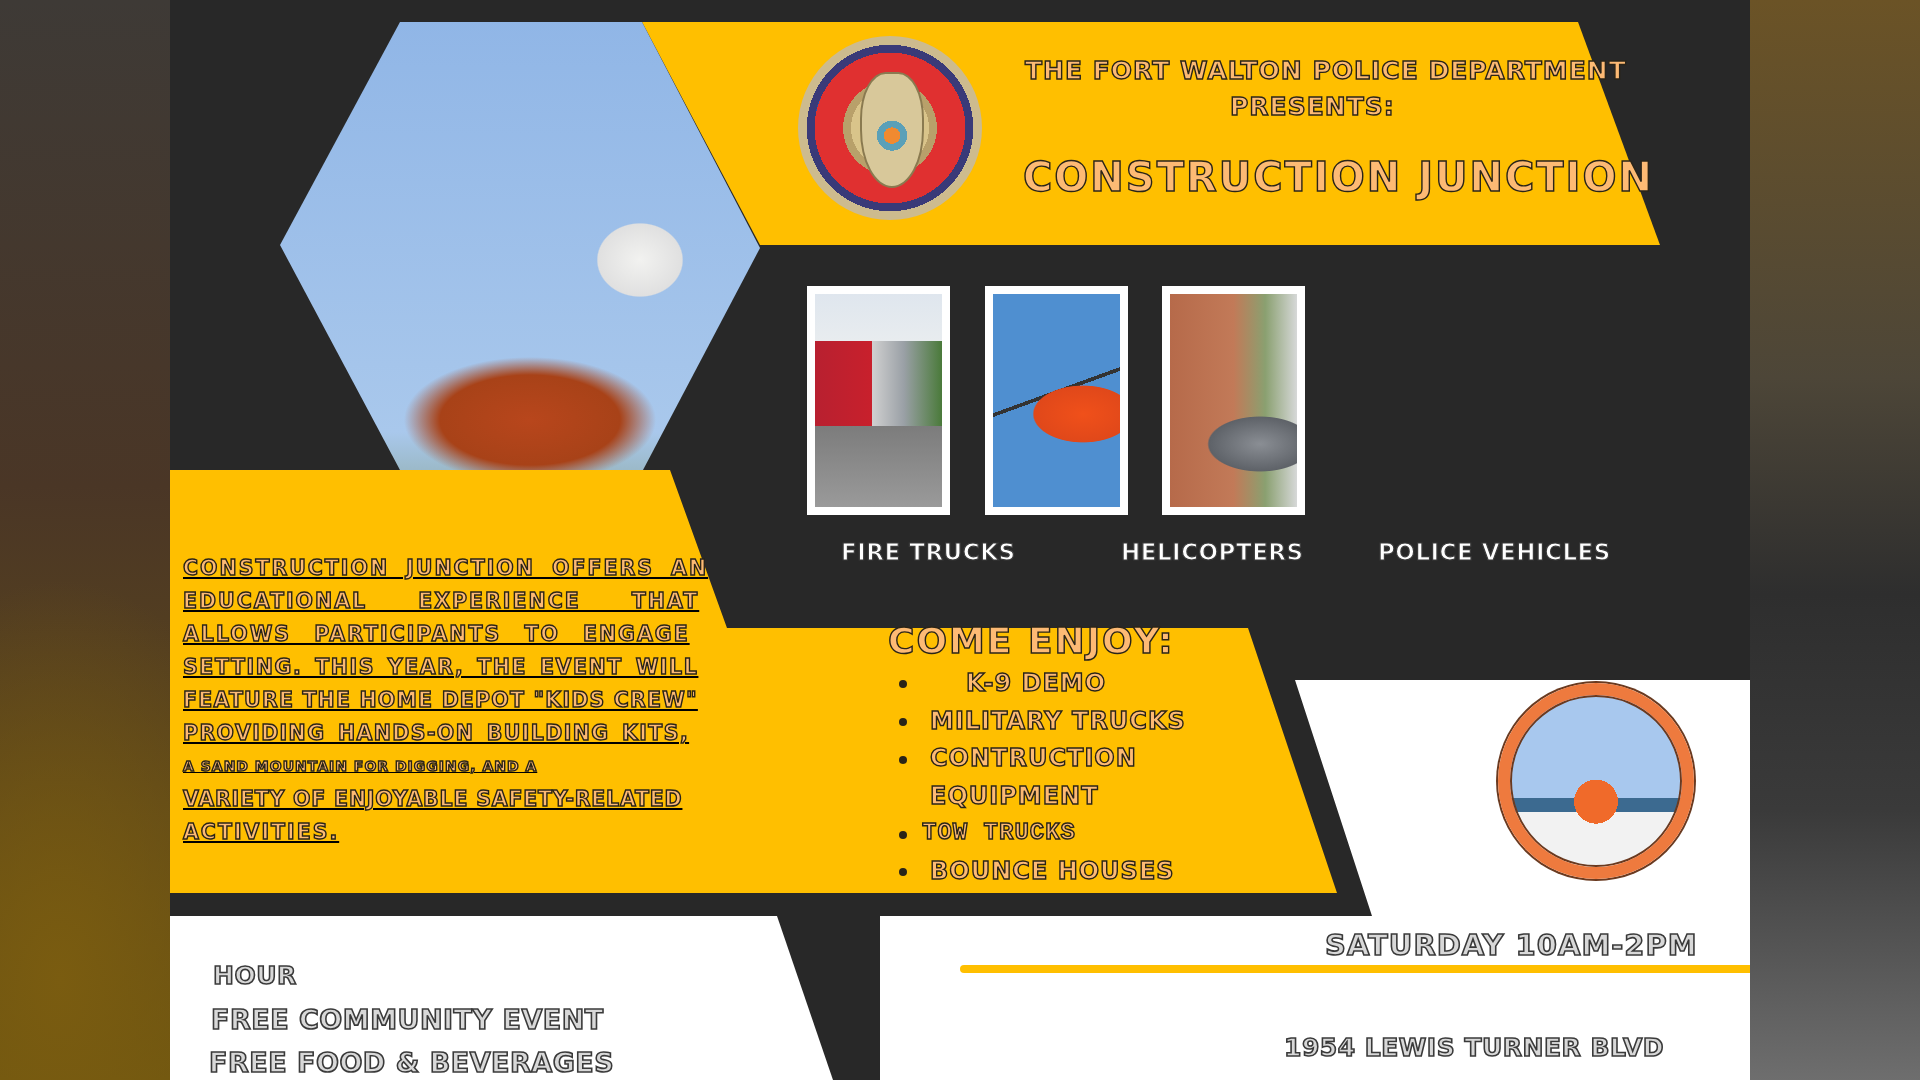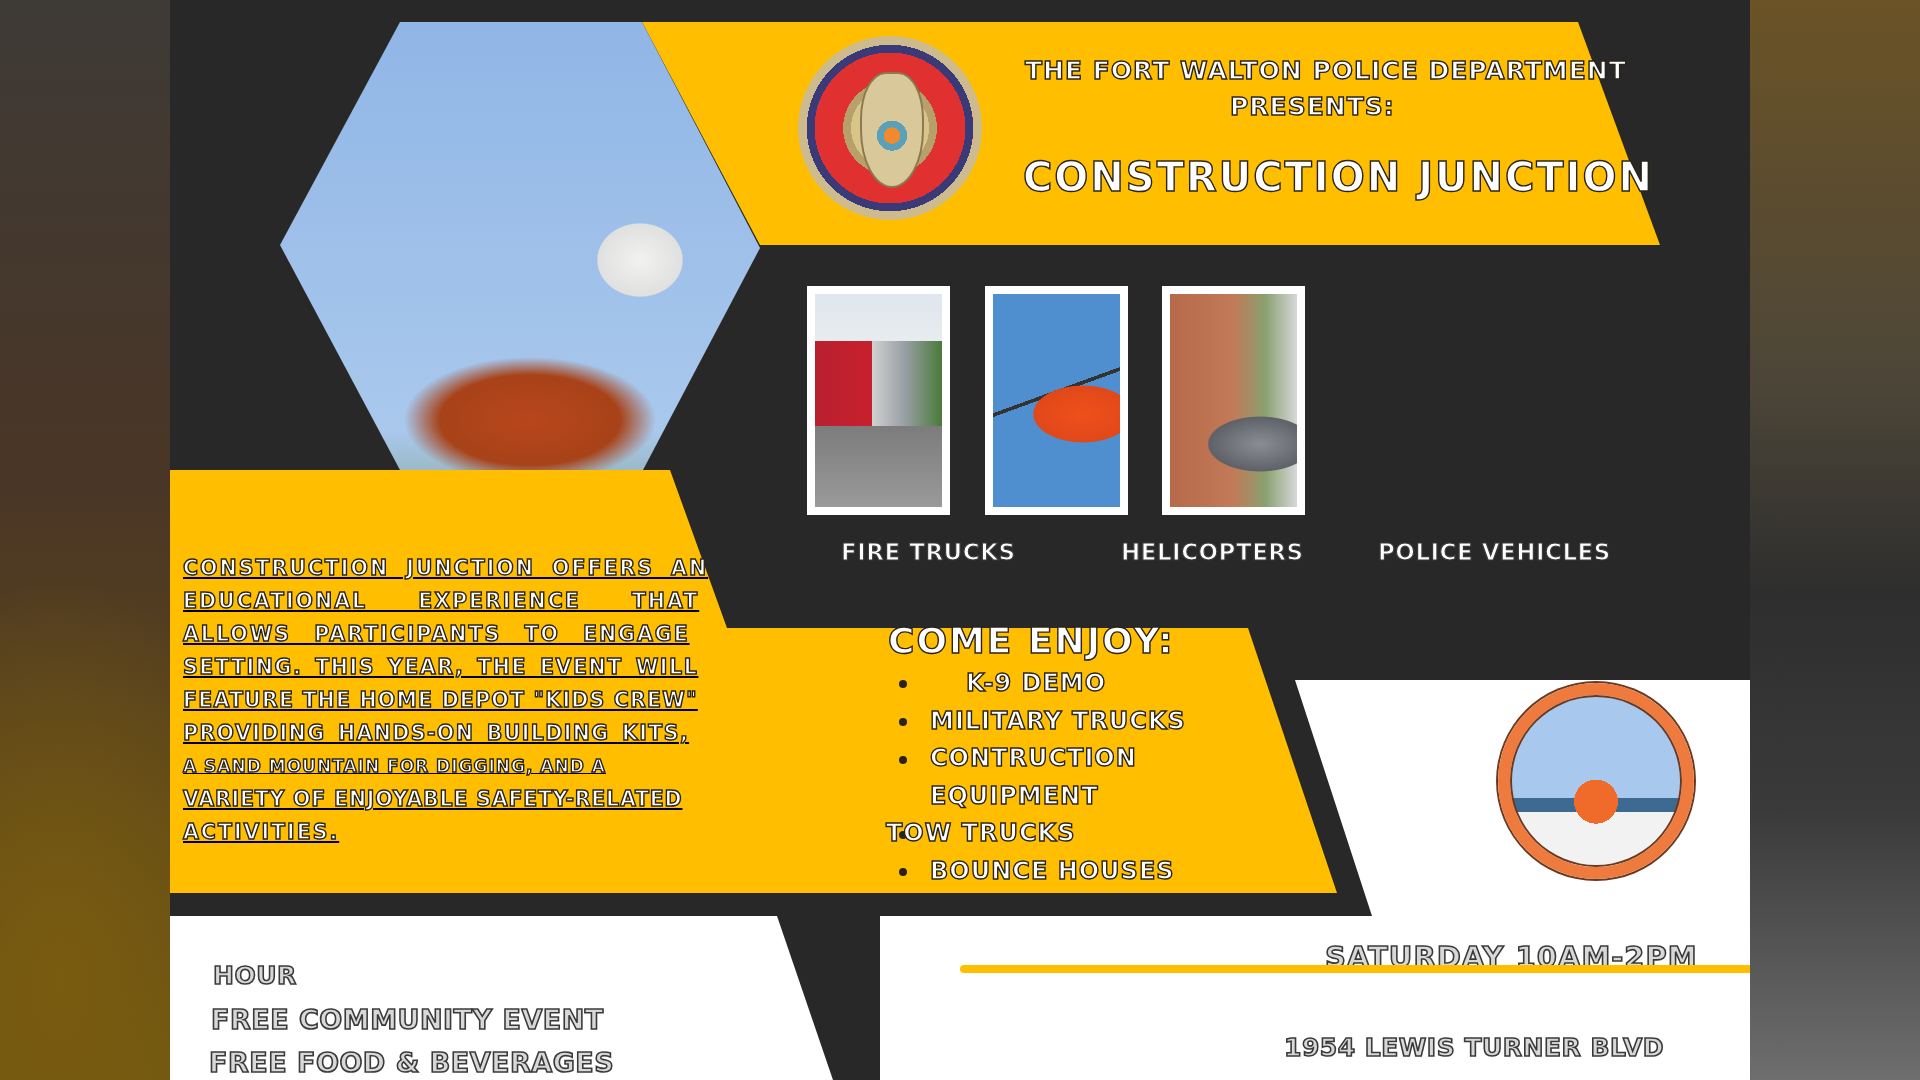--- a/index.html
+++ b/index.html
@@ -13,21 +13,21 @@
   }
   .bg-right { position:absolute; left:1750px; top:0; width:170px; height:1080px;
     background: linear-gradient(180deg, #6b5326 0%, #4d4638 35%, #2e2e2e 55%, #3a3a3a 75%, #6e6e6e 100%); }
   .poster { position:absolute; left:170px; top:0; width:1580px; height:1080px; background:#282828; overflow:hidden; }
   .shape { position:absolute; left:0; top:0; width:1580px; height:1080px; }
   .yellow { background:#ffbf00; }
   .white { background:#ffffff; }
 
   
   .ptxt { font-family:"DejaVu Sans", sans-serif; font-weight:bold; text-transform:uppercase;
-    color:#ffffff; -webkit-text-stroke:1.4px #2a2418; letter-spacing:1px; position:absolute; white-space:nowrap; }
+    color:#fdba74; -webkit-text-stroke:1.4px #2a2418; letter-spacing:1px; position:absolute; white-space:nowrap; }
   .ptxt.light { color:#ffffff; -webkit-text-stroke:1.2px #3a3a3a; }
   .ptxt.gray { color:#d8d8d8; -webkit-text-stroke:1.6px #3a3a3a; }
 
   .hexphoto { position:absolute; left:0; top:0; width:1580px; height:1080px;
     clip-path: polygon(230px 22px, 472px 22px, 590px 248px, 473px 470px, 230px 470px, 110px 245px);
     background:
       radial-gradient(ellipse 180px 90px at 360px 420px, #b8461c 0%, #a84218 50%, transparent 70%),
       linear-gradient(125deg, transparent 0 38%, #6b4a36 38% 41%, #4c4540 41% 60%, transparent 60%),
       radial-gradient(ellipse 70px 60px at 470px 260px, #f2f2f0 0%, #e0e0e0 60%, transparent 62%),
       linear-gradient(180deg, #8fb5e6 0%, #a9c8ec 40%, #6f8a55 55%, #c0552a 70%, #b24a22 100%);
@@ -95,50 +95,50 @@
 
   <div class="shape yellow" style="clip-path: polygon(0px 470px, 500px 470px, 557px 628px, 1078px 628px, 1167px 893px, 0px 893px);"></div>
 
   <div style="position:absolute; left:13px; top:552px; width:512px;text-decoration:underline;">
     <div class="ptxt" style="position:relative; font-size:20.5px; letter-spacing:2px; line-height:33px; word-spacing:8px;">CONSTRUCTION JUNCTION OFFERS AN</div>
     <div class="ptxt" style="position:relative; font-size:20.5px; letter-spacing:2px; line-height:33px; word-spacing:42px;">EDUCATIONAL EXPERIENCE THAT</div>
     <div class="ptxt" style="position:relative; font-size:20.5px; letter-spacing:2px; line-height:33px; word-spacing:14px;">ALLOWS PARTICIPANTS TO ENGAGE</div>
     <div class="ptxt" style="position:relative; font-size:20.5px; letter-spacing:1.6px; line-height:33px; word-spacing:4px;">SETTING. THIS YEAR, THE EVENT WILL</div>
     <div class="ptxt" style="position:relative; font-size:20.5px; letter-spacing:1.2px; line-height:33px;">FEATURE THE HOME DEPOT "KIDS CREW"</div>
     <div class="ptxt" style="position:relative; font-size:20.5px; letter-spacing:1.4px; line-height:33px; word-spacing:4px;">PROVIDING HANDS-ON BUILDING KITS,</div>
-    <div class="ptxt" style="position:relative; font-size:17px; letter-spacing:1px; line-height:33px;">A SAND MOUNTAIN FOR DIGGING, AND A</div>
+    <div class="ptxt" style="position:relative; font-size:14px; letter-spacing:1px; line-height:33px;">A SAND MOUNTAIN FOR DIGGING, AND A</div>
     <div class="ptxt" style="position:relative; font-size:20.5px; letter-spacing:0.8px; line-height:33px;">VARIETY OF ENJOYABLE SAFETY-RELATED</div>
     <div class="ptxt" style="position:relative; font-size:20.5px; letter-spacing:2px; line-height:33px;">ACTIVITIES.</div>
   </div>
 
   <div class="ptxt" style="left:718px; top:620px; font-size:36px; letter-spacing:2px;">COME ENJOY:</div>
 
   <div class="bullet" style="left:729px; top:680px;"></div>
   <div class="ptxt" style="left:760px; top:669px; font-size:24px;margin-left:36px;">K-9 DEMO</div>
   <div class="bullet" style="left:729px; top:718px;"></div>
   <div class="ptxt" style="left:760px; top:707px; font-size:24px;">MILITARY TRUCKS</div>
   <div class="bullet" style="left:729px; top:756px;"></div>
   <div class="ptxt" style="left:760px; top:744px; font-size:24px;">CONTRUCTION</div>
   <div class="ptxt" style="left:760px; top:782px; font-size:24px;">EQUIPMENT</div>
   <div class="bullet" style="left:729px; top:831px;"></div>
-  <div class="ptxt" style="left:716px; top:819px; font-size:24px;">TOW TRUCKS</div>
+  <div class="ptxt" style="left:752px; top:819px; font-size:24px;font-family:Liberation Mono, monospace;">TOW TRUCKS</div>
   <div class="bullet" style="left:729px; top:868px;"></div>
   <div class="ptxt" style="left:760px; top:857px; font-size:24px;">BOUNCE HOUSES</div>
 
   <div class="shape white" style="clip-path: polygon(1125px 680px, 1580px 680px, 1580px 1080px, 710px 1080px, 710px 916px, 1202px 916px);"></div>
 
   <div class="shape white" style="clip-path: polygon(0px 916px, 607px 916px, 663px 1080px, 0px 1080px);"></div>
 
   <div class="cityseal" style="left:1328px; top:683px; width:196px; height:196px;
        background:
          radial-gradient(circle at 50% 62%, #f06a2a 0 16%, transparent 16%),
          linear-gradient(180deg, #a8c8ee 0 60%, #3c6a90 60% 68%, #f2f2f2 68% 100%);
        border:12px solid #ee7a3e; box-sizing:border-box; box-shadow: inset 0 0 0 2px #6a3a20, 0 0 0 2px #6a3a20;">
   </div>
 
-  <div class="ptxt gray" style="left:1155px; top:928px; font-size:29px; letter-spacing:1px;margin-top:12px;">SATURDAY 10AM-2PM</div>
+  <div class="ptxt gray" style="left:1155px; top:928px; font-size:29px; letter-spacing:1px;">SATURDAY 10AM-2PM</div>
   <div class="hl-line" style="left:790px; top:965px; width:800px;"></div>
   <div class="ptxt gray" style="left:1114px; top:1033px; font-size:25px; letter-spacing:0.5px;">1954 LEWIS TURNER BLVD</div>
 
   <div class="ptxt gray" style="left:43px; top:961px; font-size:25px; letter-spacing:0.5px;">HOUR</div>
   <div class="ptxt gray" style="left:41px; top:1004px; font-size:27px; letter-spacing:0.5px;">FREE COMMUNITY EVENT</div>
   <div class="ptxt gray" style="left:39px; top:1047px; font-size:27px; letter-spacing:0.5px;">FREE FOOD &amp; BEVERAGES</div>
 </div>
 
 </body></html>

